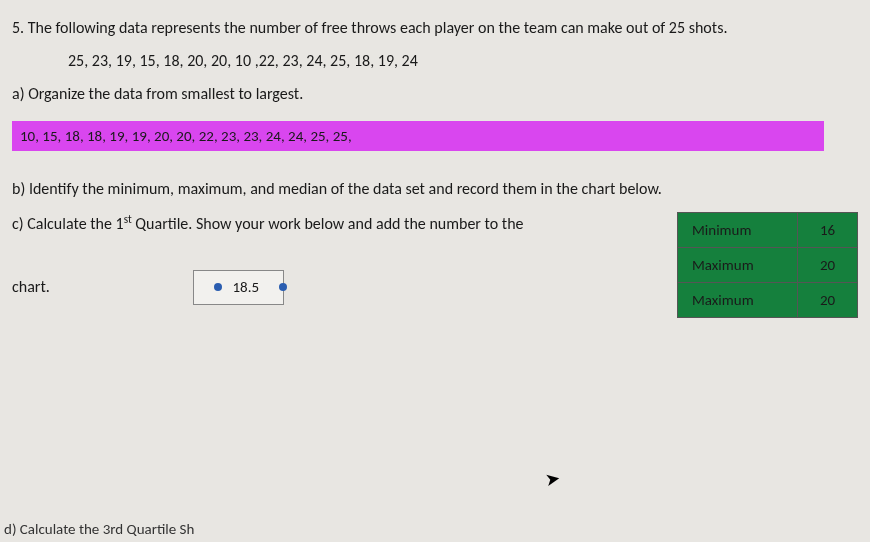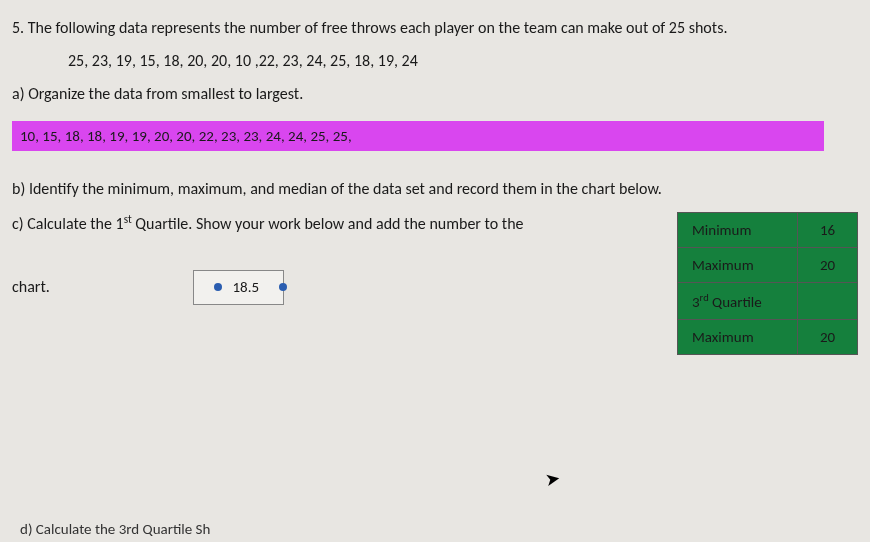--- a/index.html
+++ b/index.html
@@ -59,21 +59,21 @@
     position: absolute;
     left: 545px;
     top: 468px;
     font-size: 18px;
     color: #000;
     transform: rotate(-10deg);
   }
   .cutoff {
     position: absolute;
     bottom: 4px;
-    left: 20px;
+    left: 4px;
     font-size: 15px;
     color: #333;
   }
   sup { font-size: 0.7em; margin-top: 40px; }
 </style>
 </head>
 <body>
 
 <p class="line">5. The following data represents the number of free throws each player on the team can make out of 25 shots.</p>
 <p class="line indent">25, 23, 19, 15, 18, 20, 20, 10 ,22, 23, 24, 25, 18, 19, 24</p>
@@ -98,24 +98,20 @@
     <tbody>
         <tr>
       <td>Minimum</td>
       <td>16</td>
     </tr>
     <tr>
       <td>Maximum</td>
       <td>20</td>
     </tr>
     <tr>
-      <td><span>3</span><sup>rd</sup><span> Quartile</span></td>
-      <td></td>
-    </tr>
-    <tr>
       <td>Maximum</td>
       <td>20</td>
     </tr>
   </tbody>
     </table>
 </div>
 
 <span class="cursor">➤</span>
 
 <div class="cutoff">d) Calculate the 3rd Quartile  Sh</div>

